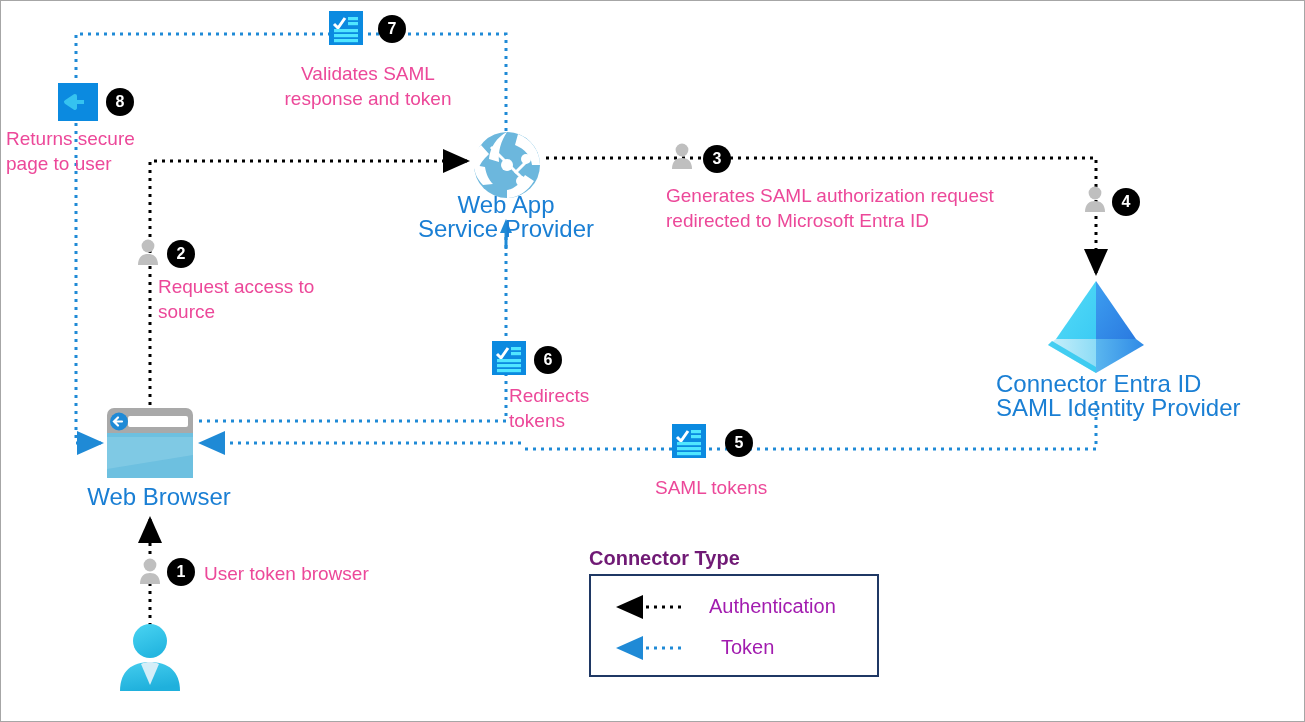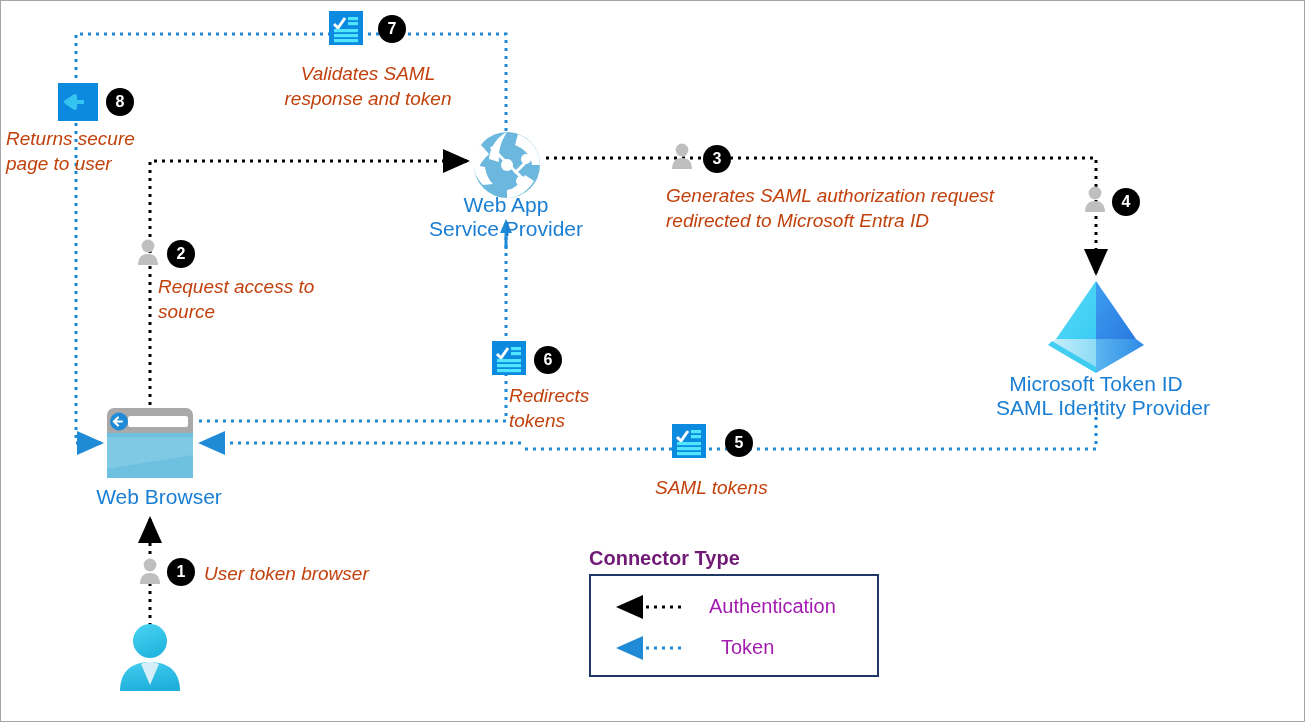--- a/index.html
+++ b/index.html
@@ -22,33 +22,32 @@
     left: 0; top: 0;
     width: 1305px;
     height: 722px;
   }
   .node {
     position: absolute;
   }
   .label-entity {
     position: absolute;
     color: #1a7fd4;
-    font-size: 21px;
+    font-size: 24px;
     line-height: 24px;
     text-align: center;
     white-space: nowrap;
     font-family: "Liberation Sans", sans-serif;
   }
   .label-desc {
     position: absolute;
-    color: #c2410c;
+    color: #ec4899;
     font-size: 19px;
     line-height: 25px;
     font-family: "Liberation Sans", sans-serif;
-    font-style: italic;
   }
   .step-badge {
     position: absolute;
     width: 28px;
     height: 28px;
     border-radius: 50%;
     background: #000000;
     color: #ffffff;
     font-size: 16px;
     font-weight: bold;
@@ -225,21 +224,21 @@
         <stop offset="1" stop-color="#2f8ae6"></stop>
       </linearGradient>
     </defs>
     <path d="M50,2 L50,60 L10,60 z" fill="url(#pyrL)"></path>
     <path d="M50,2 L50,60 L90,60 z" fill="url(#pyrR)"></path>
     <path d="M10,60 L50,60 L50,94 L2,66 z" fill="url(#pyrBL)"></path>
     <path d="M90,60 L50,60 L50,94 L98,66 z" fill="url(#pyrBR)"></path>
     <path d="M2,66 L50,94 L50,88 L6,62 z" fill="#2ec8f0" opacity="0.85"></path>
   </svg>
   <div class="label-entity" style="left:995px; top:371px; width:200px;">
-    <div>Microsoft Token ID</div>
+    <div>Connector Entra ID</div>
     <div>SAML Identity Provider</div>
   </div>
 
   <svg class="token-icon" style="left:491px; top:340px;" viewBox="0 0 34 34">
     <rect x="0" y="0" width="34" height="34" fill="#0b8ae0"></rect>
     <path d="M5,13 L9,17 L16,7" stroke="#ffffff" stroke-width="3" fill="none"></path>
     <rect x="19" y="6" width="10" height="3.2" fill="#50e6ff"></rect>
     <rect x="19" y="11" width="10" height="3.2" fill="#50e6ff"></rect>
     <rect x="5" y="18" width="24" height="3.2" fill="#50e6ff"></rect>
     <rect x="5" y="23" width="24" height="3.2" fill="#50e6ff"></rect>

